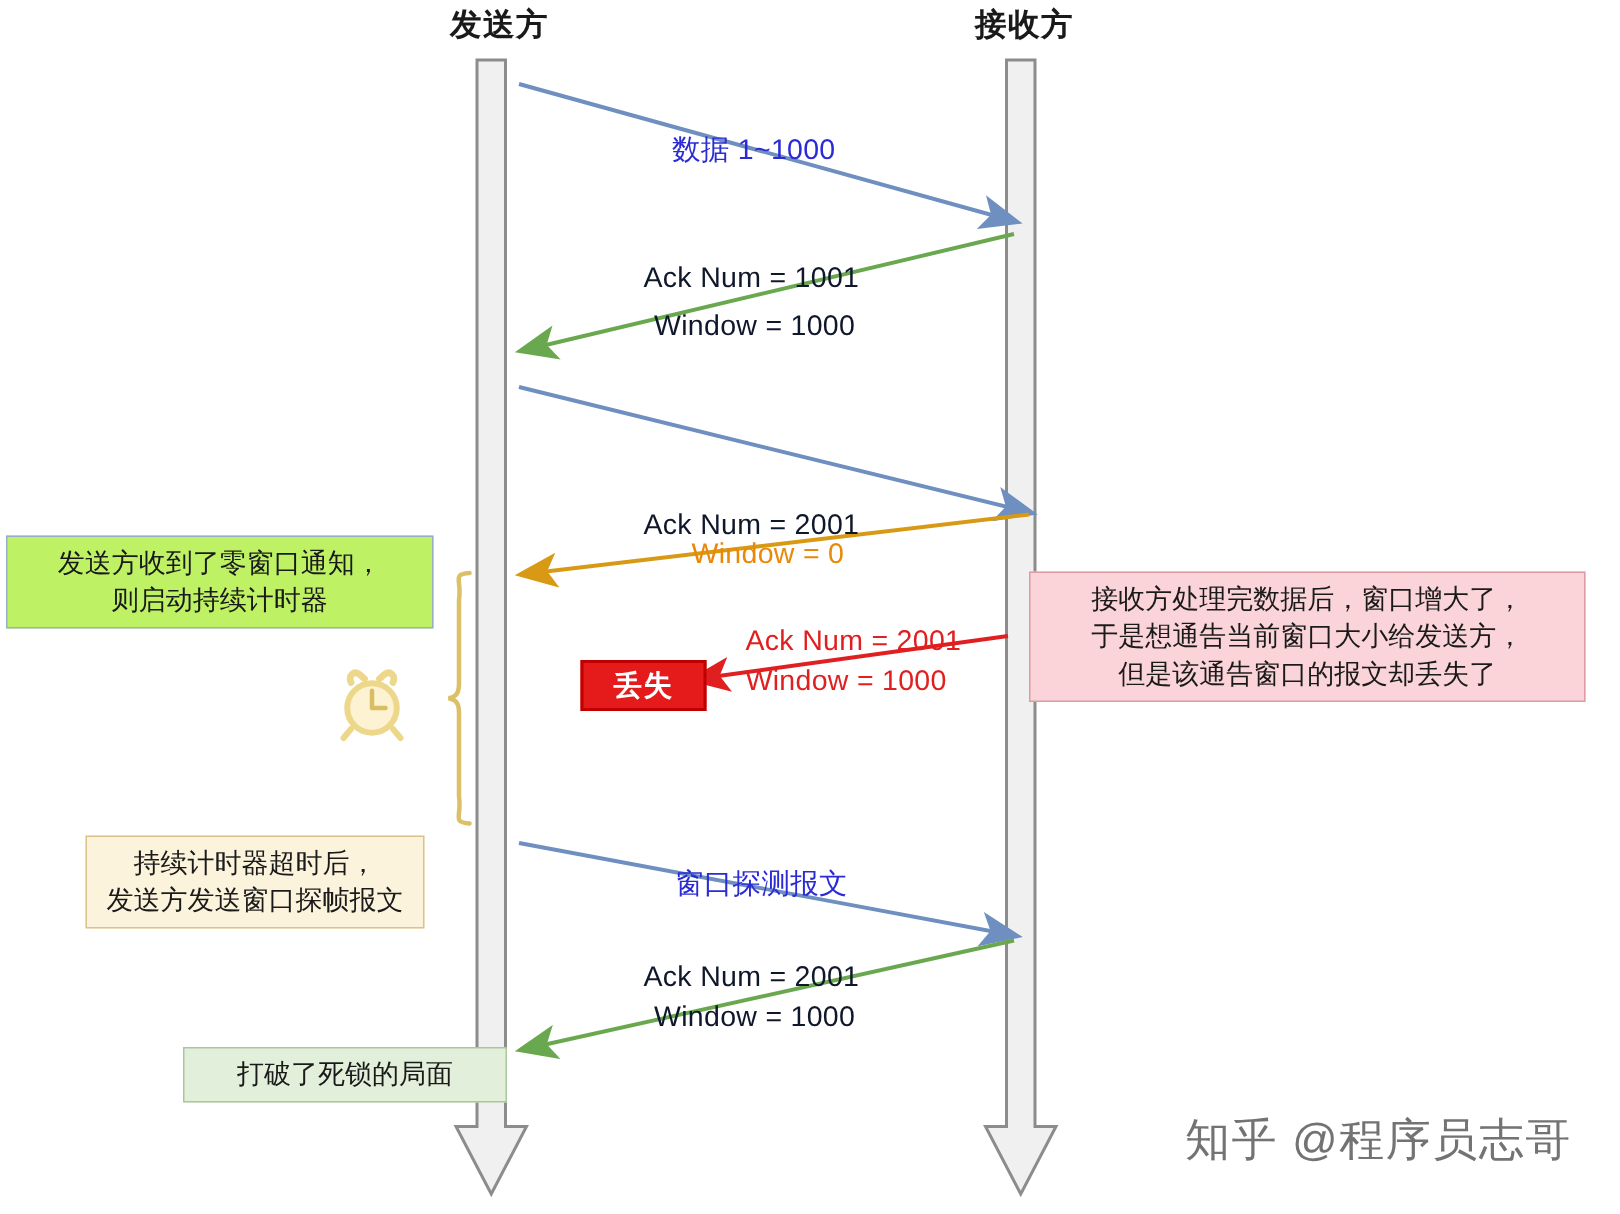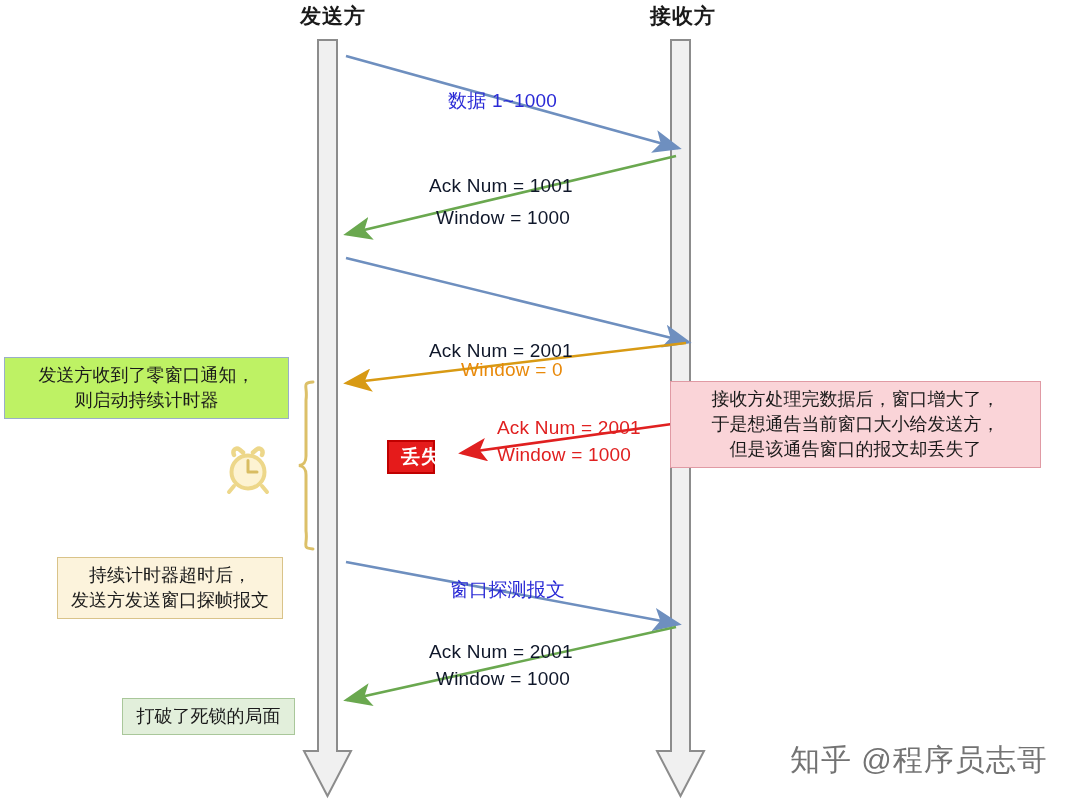--- a/index.html
+++ b/index.html
@@ -152,33 +152,33 @@
   <div class="msg-label msg-green" style="left:429px; top:173px;">Ack Num = 1001</div>
   <div class="msg-label msg-green" style="left:436px; top:205px;">Window = 1000</div>
 
 
   <div class="msg-label msg-green" style="left:429px; top:338px;">Ack Num = 2001</div>
   <div class="msg-label msg-orange" style="left:461px; top:357px;">Window = 0</div>
 
   <div class="msg-label msg-red" style="left:497px; top:415px;">Ack Num = 2001</div>
   <div class="msg-label msg-red" style="left:497px; top:442px;">Window = 1000</div>
 
-  <div class="lost-badge" style="left:387px; top:440px; width:48px;">丢失</div>
+  <div class="lost-badge" style="left:387px; top:440px; width:84px;">丢失</div>
 
   <div class="msg-label msg-blue" style="left:450px; top:577px;">窗口探测报文</div>
 
   <div class="msg-label msg-green" style="left:429px; top:639px;">Ack Num = 2001</div>
   <div class="msg-label msg-green" style="left:436px; top:666px;">Window = 1000</div>
 
   <div class="note note-blue" style="left:4px; top:357px; width:285px;">
     <div>发送方收到了零窗口通知，</div>
     <div>则启动持续计时器</div>
   </div>
 
-  <div class="note note-pink" style="left:670px; top:381px; width:371px;">
+  <div class="note note-pink" style="left:686px; top:381px; width:371px;">
     <div>接收方处理完数据后，窗口增大了，</div>
     <div>于是想通告当前窗口大小给发送方，</div>
     <div>但是该通告窗口的报文却丢失了</div>
   </div>
 
   <div class="clock-icon" style="left:222px; top:446px;">
     <svg width="52" height="52" viewBox="0 0 52 52">
       <path d="M12,9 C10,4 14,1 17.5,3.5 L21,6.5" fill="none" stroke="#edd78a" stroke-width="4.5" stroke-linecap="round"></path>
       <path d="M40,9 C42,4 38,1 34.5,3.5 L31,6.5" fill="none" stroke="#edd78a" stroke-width="4.5" stroke-linecap="round"></path>
       <circle cx="26" cy="26" r="16.5" fill="#fdf3d2" stroke="#edd78a" stroke-width="4"></circle>
@@ -186,19 +186,19 @@
       <path d="M12,40 L7,46" fill="none" stroke="#edd78a" stroke-width="4" stroke-linecap="round"></path>
       <path d="M40,40 L45,46" fill="none" stroke="#edd78a" stroke-width="4" stroke-linecap="round"></path>
     </svg>
   </div>
 
   <div class="note note-yellow" style="left:57px; top:557px; width:226px;">
     <div>持续计时器超时后，</div>
     <div>发送方发送窗口探帧报文</div>
   </div>
 
-  <div class="note note-green" style="left:122px; top:698px; width:173px;">
+  <div class="note note-green" style="left:122px; top:698px; width:216px;">
     <div>打破了死锁的局面</div>
   </div>
 
   <div class="watermark" style="left:790px; top:740px;">知乎 @程序员志哥</div>
 
 </div>
 
 </body></html>

